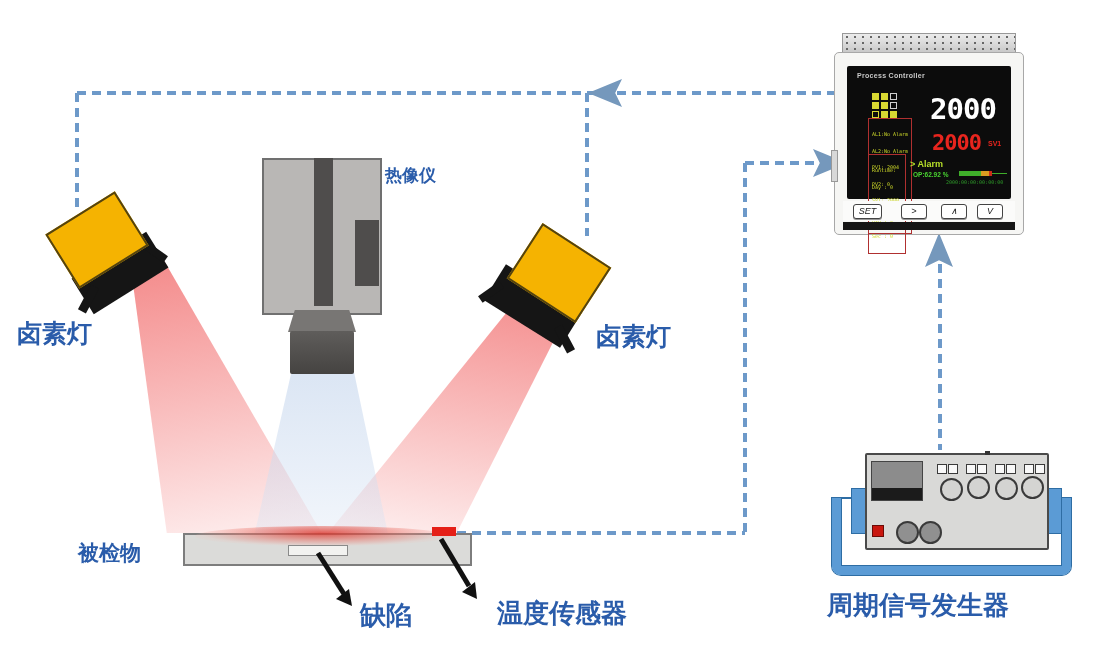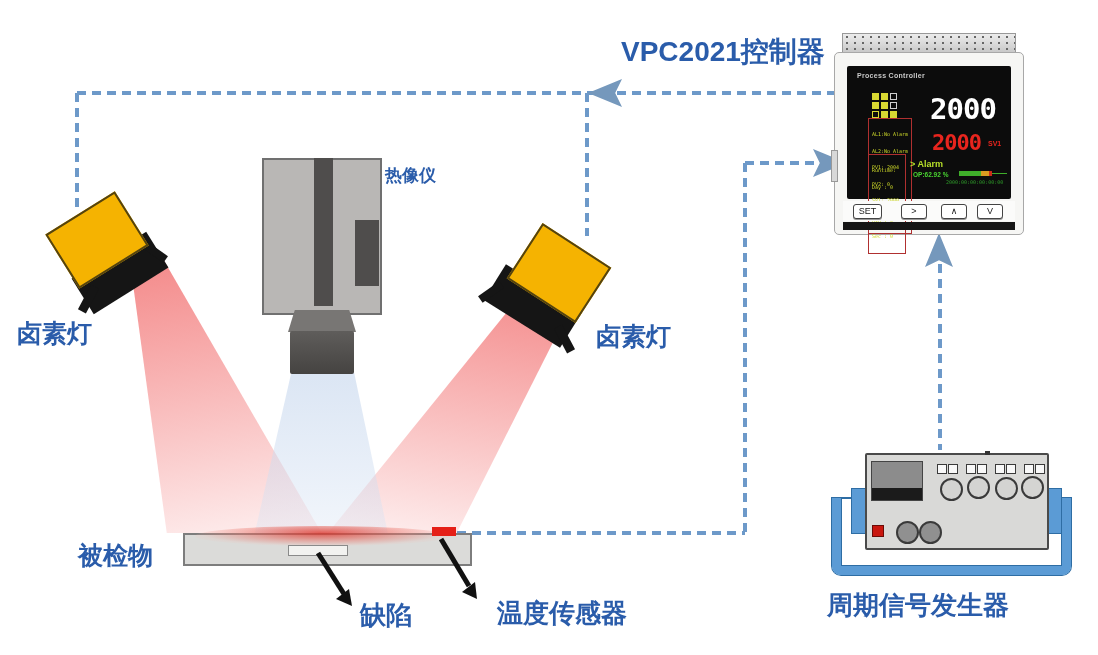--- a/index.html
+++ b/index.html
@@ -45,21 +45,21 @@
   .scr-alarm{position:absolute;left:63px;top:93px;color:#b8e02a;font-size:9px;font-weight:bold;}
   .scr-op{position:absolute;left:66px;top:105px;color:#49d431;font-size:6.5px;font-weight:bold;}
   .scr-bar{position:absolute;left:112px;top:105px;width:48px;height:5px;display:flex;align-items:center;}
   .scr-bar .g{width:22px;height:5px;background:#3fae2a;}
   .scr-bar .y{width:8px;height:5px;background:#d99a20;}
   .scr-bar .r{width:3px;height:5px;background:#cc2a1a;}
   .scr-bar .ln{flex:1;height:1px;background:#3fae2a;}
   .scr-footer{position:absolute;left:99px;top:113px;color:#2f9e2a;font-size:5px;font-family:"DejaVu Sans Mono",monospace;}
   .ctl-btnstrip{position:absolute;left:8px;top:148px;width:172px;height:20px;background:#fbfbfa;}
   .ctl-btn{position:absolute;top:3px;height:13px;background:#fff;border:1px solid #444;border-radius:3px;
-    font-size:9px;color:#222;text-align:center;line-height:13px;box-shadow:0 1px 0 #999;}
+    font-size:9px;color:#222;text-align:center;line-height:13px;box-shadow:0 1px 0 #999;font-style:italic;}
   .ctl-dark{position:absolute;left:8px;top:169px;width:172px;height:8px;background:#161616;}
   .ctl-tab{position:absolute;left:-3px;top:120px;width:5px;height:30px;background:#d8d8d8;border:1px solid #999;}
   
   .slab{position:absolute;left:183px;top:533px;width:285px;height:29px;background:#dbdbd9;border:2px solid #7d7d7d;}
   .glow{position:absolute;left:195px;top:526px;width:255px;height:20px;border-radius:50%;
     background:radial-gradient(ellipse at 50% 35%,rgba(222,55,45,.8) 0%,rgba(235,120,110,.45) 45%,rgba(245,180,170,.15) 68%,transparent 80%);}
   .defect{position:absolute;left:288px;top:545px;width:58px;height:9px;background:#f2f2f0;border:1px solid #8a8a8a;}
   .sensor{position:absolute;left:432px;top:527px;width:24px;height:9px;background:#e51f17;}
   
   #generator{position:absolute;left:820px;top:448px;width:246px;height:122px;}
@@ -208,22 +208,21 @@
       <div class="gen-knob" style="left:73px;top:23px;"></div>
       <div class="gen-knob" style="left:100px;top:21px;"></div>
       <div class="gen-knob" style="left:128px;top:22px;"></div>
       <div class="gen-knob" style="left:154px;top:21px;"></div>
       <div class="gen-red"></div>
       <div class="gen-knob2" style="left:29px;"></div>
       <div class="gen-knob2" style="left:52px;"></div>
     </div>
   </div>
 
-  <div class="lbl" style="left:621px;top:33px;font-size:28px;">VPC2021控制器</div>
   <div class="lbl" style="left:385px;top:164px;font-size:17px;">热像仪</div>
   <div class="lbl" style="left:17px;top:317px;font-size:25px;">卤素灯</div>
   <div class="lbl" style="left:596px;top:320px;font-size:25px;">卤素灯</div>
-  <div class="lbl" style="left:78px;top:539px;font-size:25px;text-align:right;">被检物</div>
+  <div class="lbl" style="left:78px;top:539px;font-size:21px;text-align:right;">被检物</div>
   <div class="lbl" style="left:360px;top:598px;font-size:26px;">缺陷</div>
   <div class="lbl" style="left:827px;top:588px;font-size:26px;">周期信号发生器</div>
   <div class="lbl" style="left:497px;top:596px;font-size:26px;">温度传感器</div>
 
 </div>
 
 </body></html>

